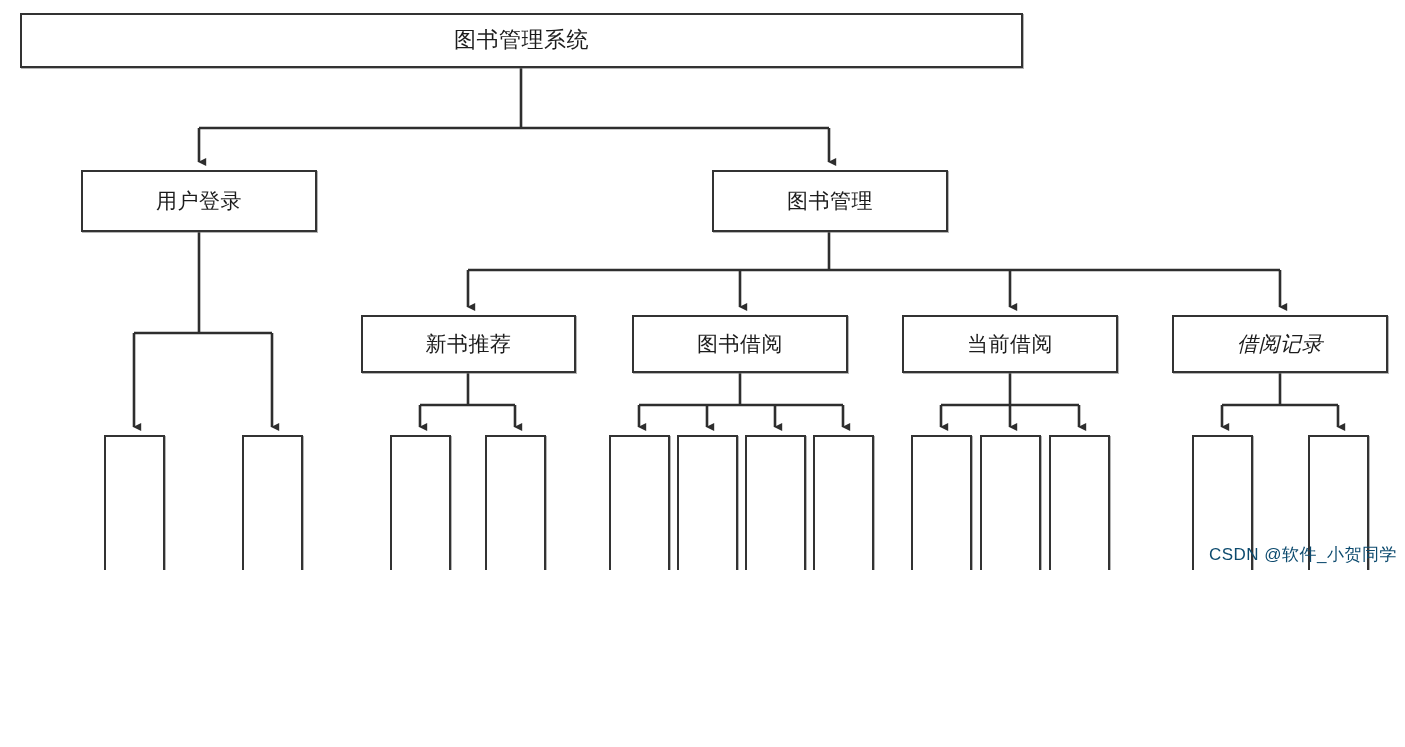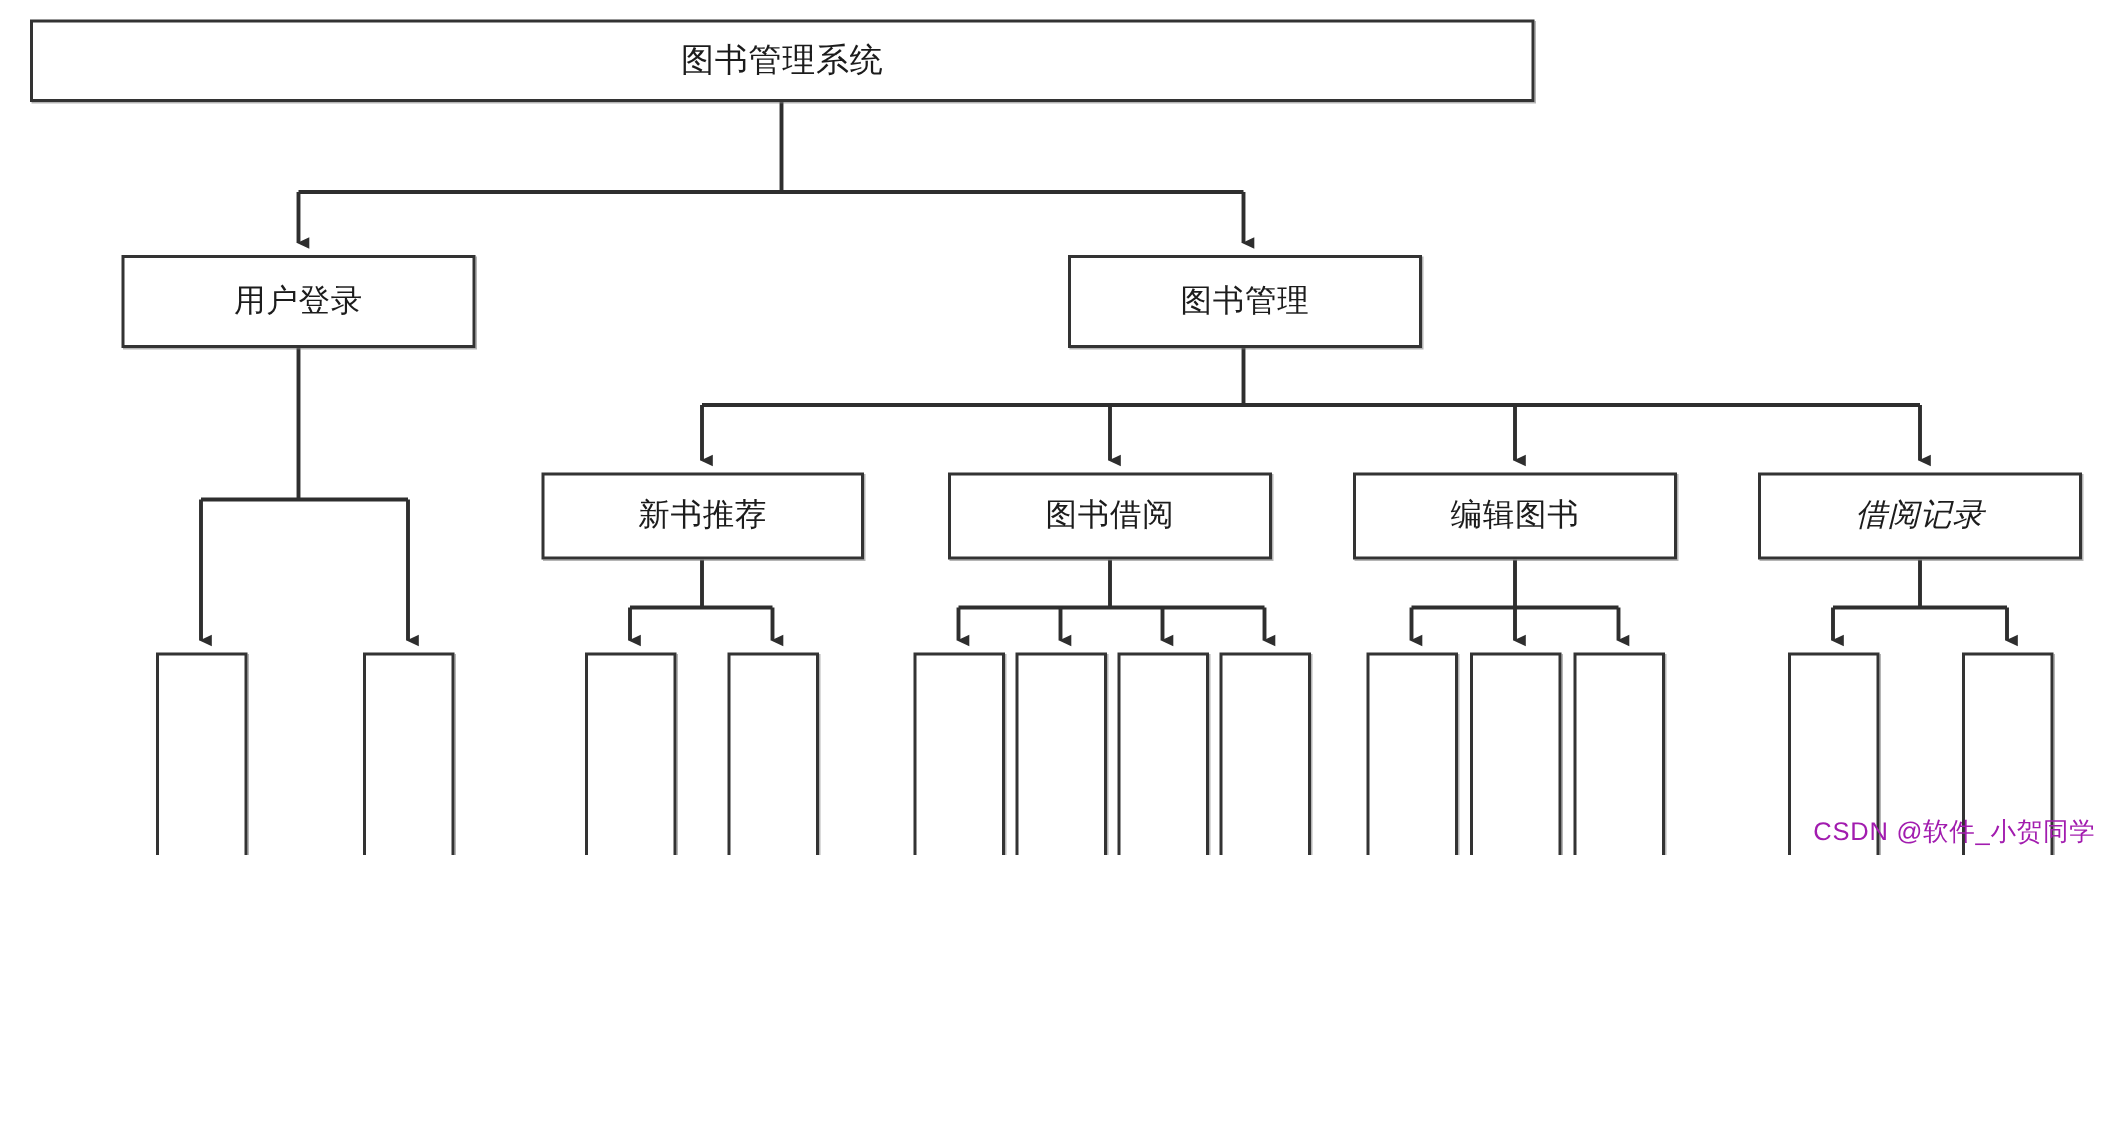--- a/index.html
+++ b/index.html
@@ -60,21 +60,21 @@
   .node-v span {
     writing-mode: vertical-rl;
     text-orientation: upright;
     display: block;
   }
   #watermark {
     position: absolute;
     right: 8px;
     bottom: 4px;
     font-size: 17px;
-    color: #a21caf;
+    color: #0c4a6e;
     letter-spacing: 0.5px;
     white-space: nowrap;
     pointer-events: none;
   }
 </style>
 </head>
 <body>
 
 <div id="diagram-root">
 
@@ -128,21 +128,21 @@
     </g>
   </svg>
 
   <div class="node node-h node-root" style="left:20px; top:13px; width:1003px; height:55px;">图书管理系统</div>
 
   <div class="node node-h" style="left:81px; top:170px; width:236px; height:62px;">用户登录</div>
   <div class="node node-h" style="left:361px; top:315px; width:215px; height:58px;">新书推荐</div>
 
   <div class="node node-h" style="left:712px; top:170px; width:236px; height:62px;">图书管理</div>
   <div class="node node-h" style="left:632px; top:315px; width:216px; height:58px;">图书借阅</div>
-  <div class="node node-h" style="left:902px; top:315px; width:216px; height:58px;">编辑图书</div>
+  <div class="node node-h" style="left:902px; top:315px; width:216px; height:58px;">当前借阅</div>
   <div class="node node-h" style="left:1172px; top:315px; width:216px; height:58px;font-style:italic;">借阅记录</div>
 
   <div class="node node-v" style="left:104px; top:435px; width:61px; height:299px;">
     <span>用户登录</span>
   </div>
   <div class="node node-v" style="left:242px; top:435px; width:61px; height:299px;">
     <span>注销登录</span>
   </div>
 
   <div class="node node-v" style="left:390px; top:435px; width:61px; height:299px;">

